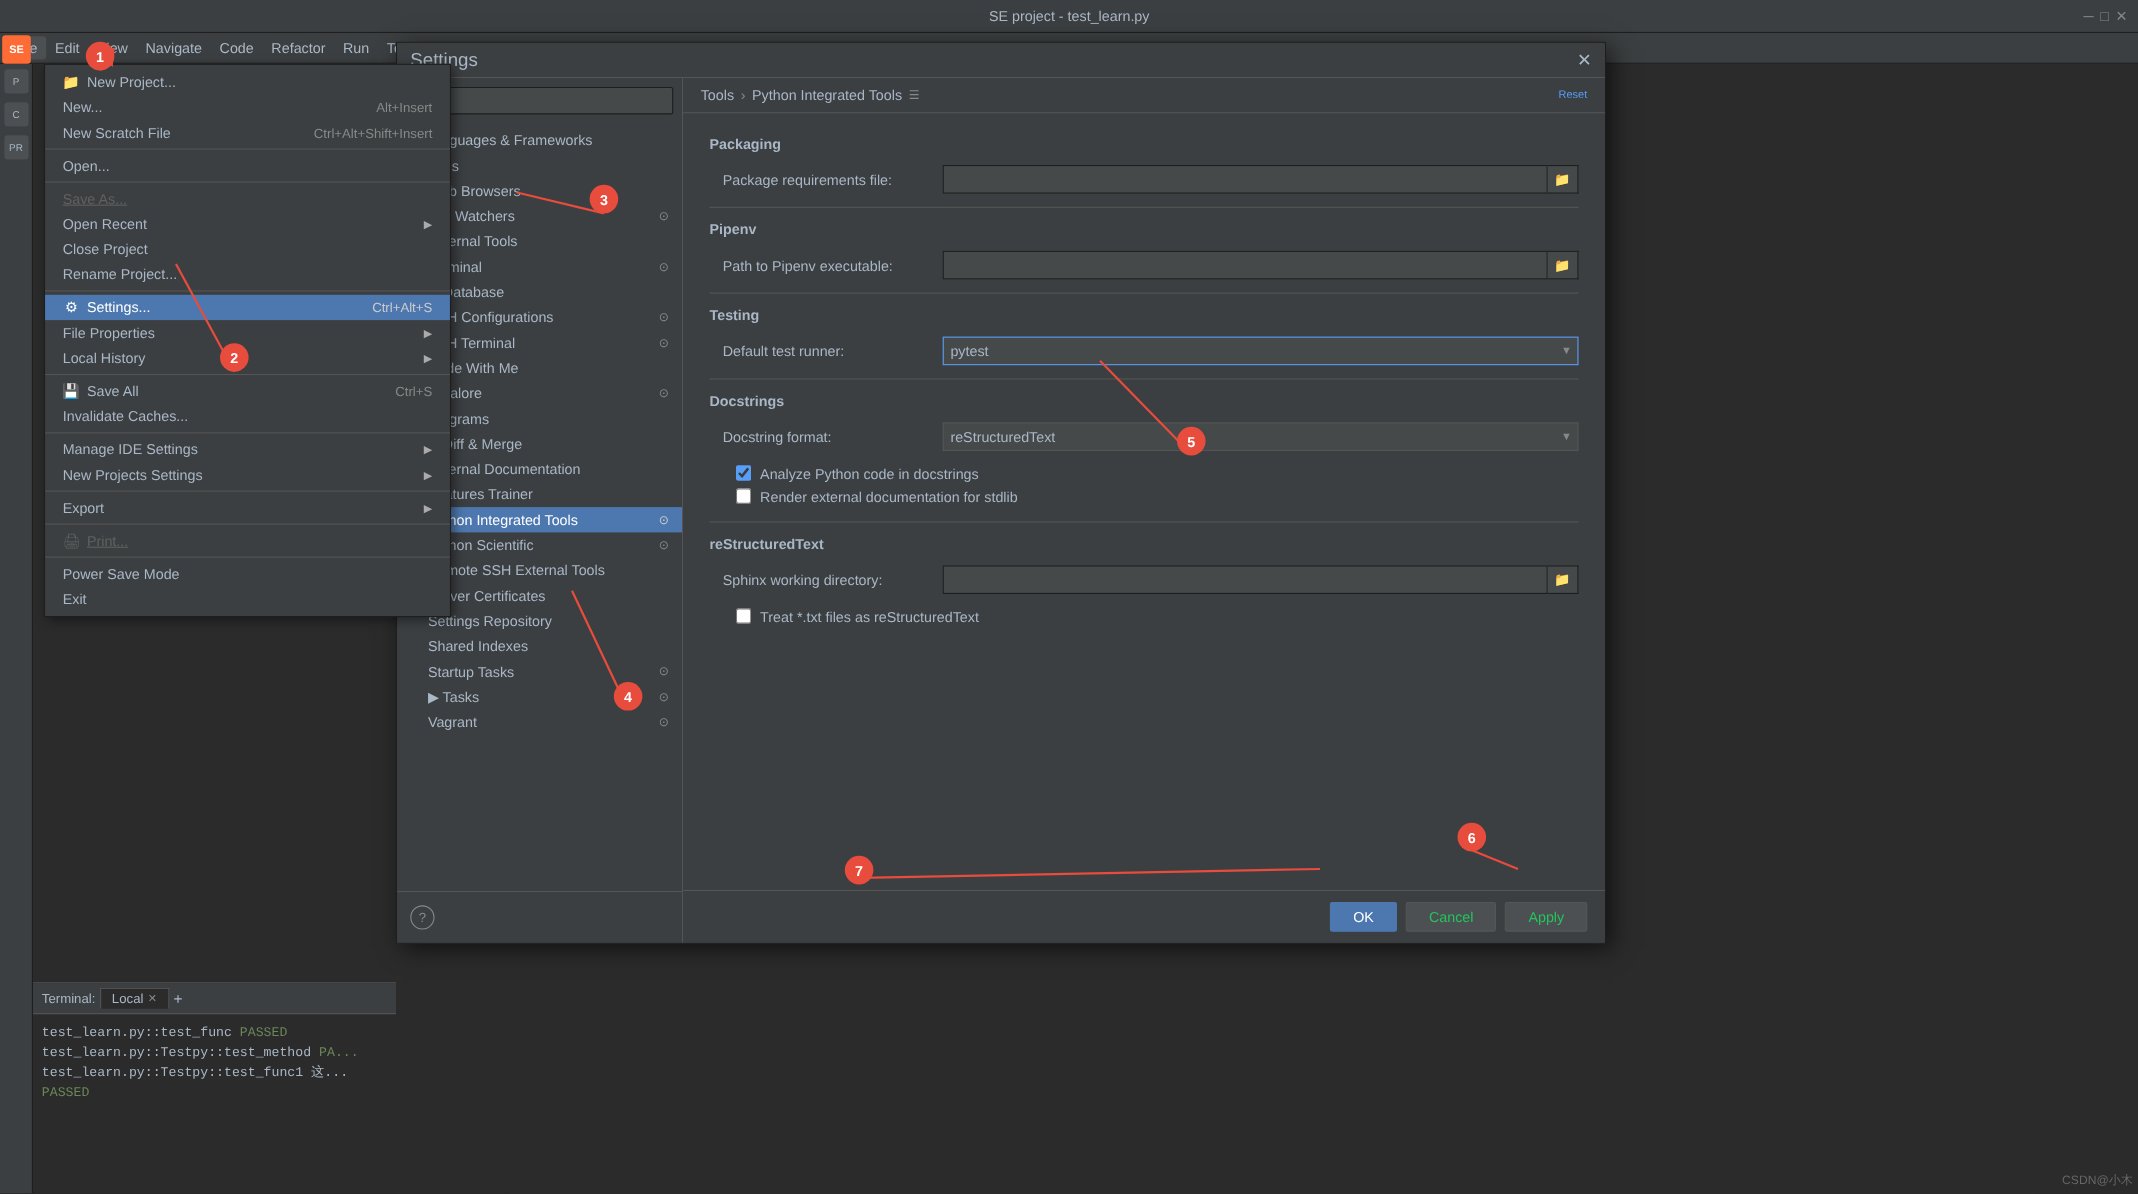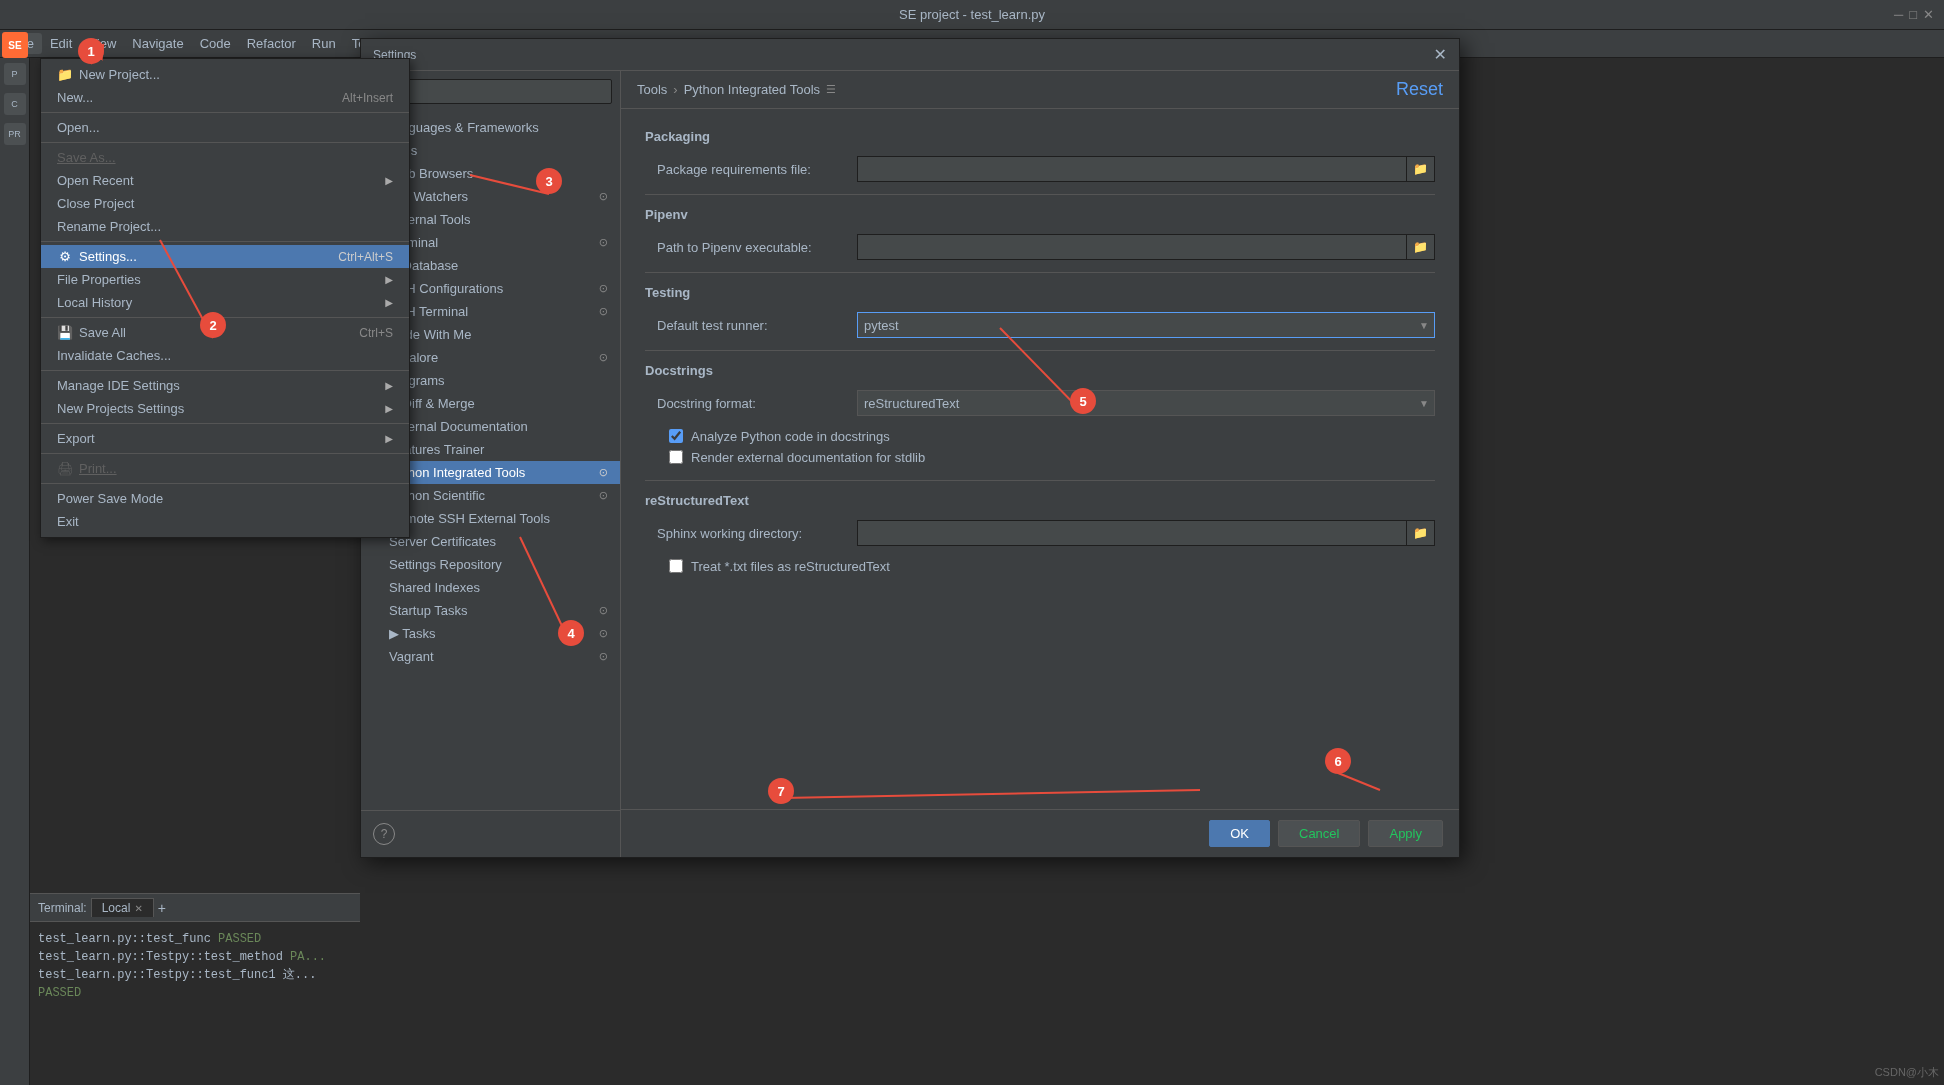--- a/index.html
+++ b/index.html
@@ -150,21 +150,21 @@
       height: 32px;
       background: #3c3f41;
       border-bottom: 1px solid #555;
       display: flex;
       align-items: center;
       padding: 0 12px;
       justify-content: space-between;
     }
     .dialog-title-text {
       color: #a9b7c6;
-      font-size: 12px;
+      font-size: 17px;
     }
     .dialog-close {
       color: #a9b7c6;
       cursor: pointer;
       font-size: 16px;
     }
     .dialog-body {
       display: flex;
       flex: 1;
       overflow: hidden;
@@ -238,21 +238,21 @@
       font-size: 13px;
       display: flex;
       align-items: center;
       gap: 6px;
     }
     .breadcrumb-sep { color: #888; }
     .breadcrumb-current { color: #a9b7c6; font-weight: 500; }
     .reset-btn {
       color: #589df6;
       cursor: pointer;
-      font-size: 18px;
+      font-size: 10px;
     }
 
     .settings-content {
       flex: 1;
       padding: 20px 24px;
       overflow-y: auto;
     }
     .section-title {
       color: #a9b7c6;
       font-size: 13px;
@@ -528,20 +528,24 @@
 </div>
 
 <div class="file-dropdown">
   <div class="dropdown-item">
     <span><span class="icon-left">📁</span>New Project...</span>
   </div>
   <div class="dropdown-item">
     <span>New...</span>
     <span class="shortcut">Alt+Insert</span>
   </div>
+  <div class="dropdown-item">
+    <span>New Scratch File</span>
+    <span class="shortcut">Ctrl+Alt+Shift+Insert</span>
+  </div>
   <div class="dropdown-separator"></div>
   <div class="dropdown-item">
     <span>Open...</span>
   </div>
   <div class="dropdown-separator"></div>
   <div class="dropdown-item disabled">
     <span>Save As...</span>
   </div>
   <div class="dropdown-item">
     <span>Open Recent</span>

